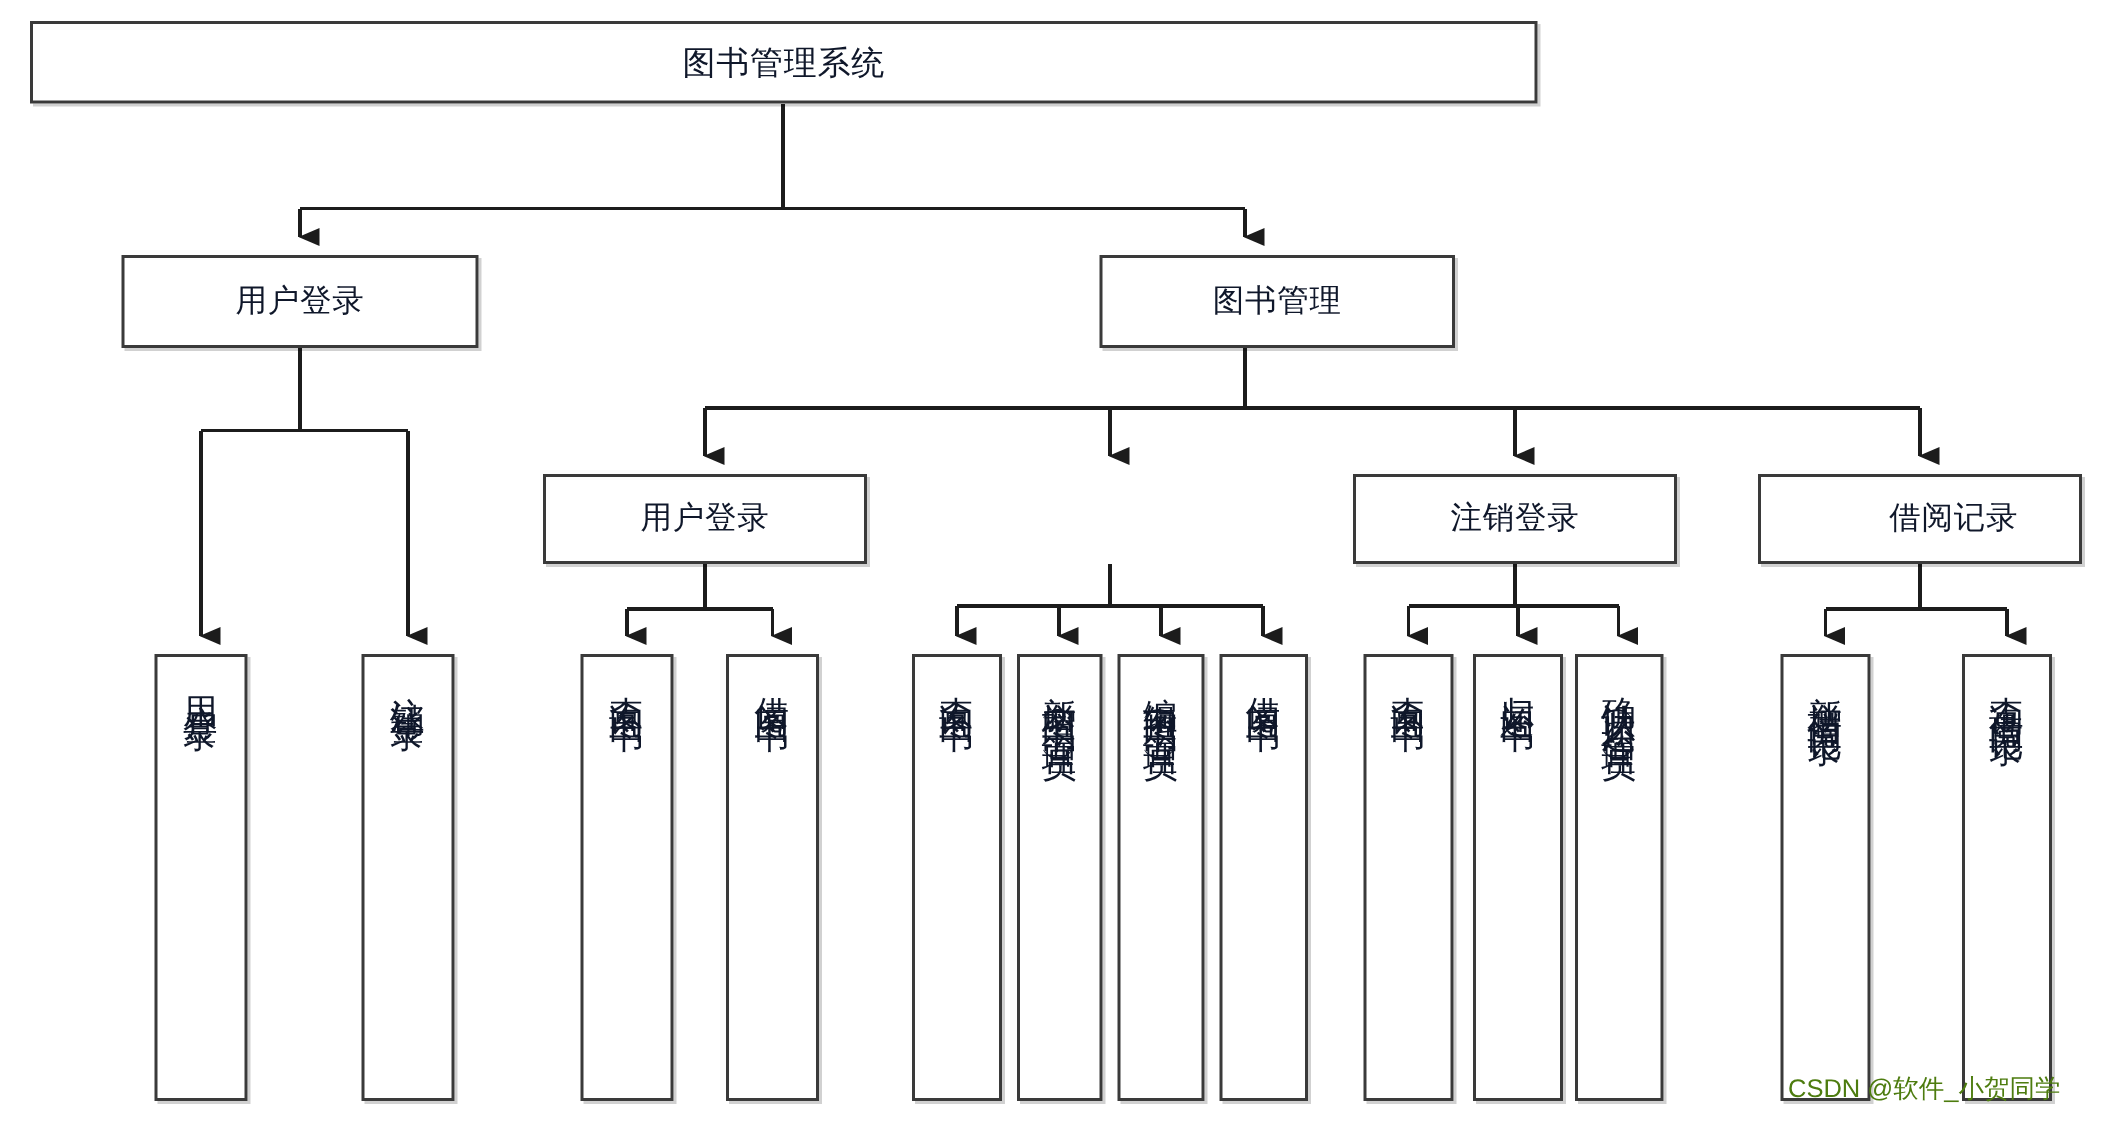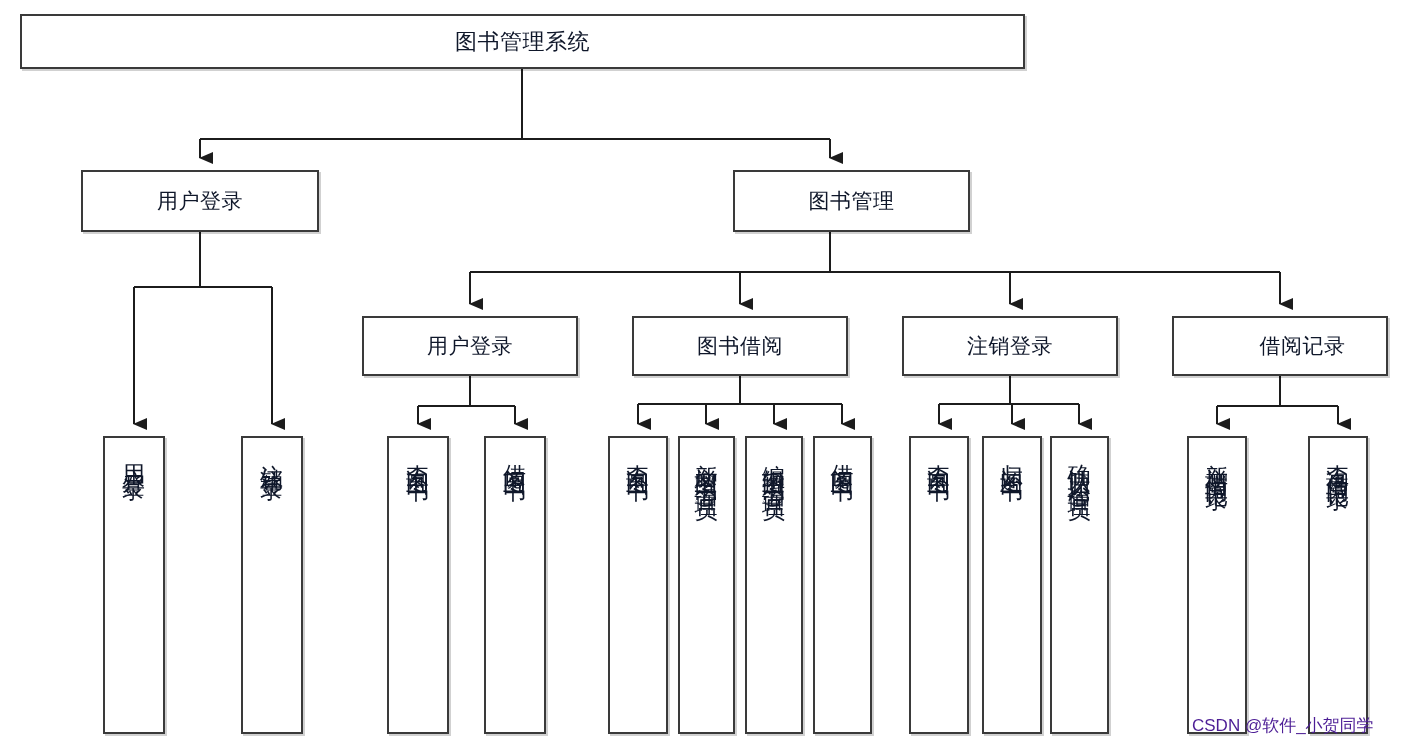--- a/index.html
+++ b/index.html
@@ -60,21 +60,21 @@
     writing-mode: vertical-rl;
     text-orientation: upright;
     font-size: 23px;
     line-height: 1.05;
     letter-spacing: 5px;
     white-space: nowrap;
   }
   .watermark {
     position: absolute;
     font-size: 17px;
-    color: #4c1d95;
+    color: #4d7c0f;
     white-space: nowrap;
     user-select: none;
   }
 </style>
 </head>
 <body>
 
 <div id="canvas">
 
   <svg id="wires" viewBox="0 0 1405 747" xmlns="http://www.w3.org/2000/svg">
@@ -162,23 +162,20 @@
   <div class="node h" style="left:81px; top:170px; width:238px; height:62px;">
     <span class="lbl">用户登录</span>
   </div>
   <div class="node h" style="left:733px; top:170px; width:237px; height:62px;">
     <span class="lbl">图书管理</span>
   </div>
 
   <div class="node h" style="left:362px; top:316px; width:216px; height:60px;">
     <span class="lbl">用户登录</span>
   </div>
-  <div class="node h" style="left:632px; top:316px; width:216px; height:60px;">
-    <span class="lbl">图书借阅</span>
-  </div>
   <div class="node h" style="left:902px; top:316px; width:216px; height:60px;">
     <span class="lbl">注销登录</span>
   </div>
   <div class="node h" style="left:1172px; top:316px; width:216px; height:60px;padding-left:45px;">
     <span class="lbl">借阅记录</span>
   </div>
 
   <div class="node v" style="left:103px; top:436px; width:62px; height:298px;">
     <span class="lbl">用户登录</span>
   </div>

